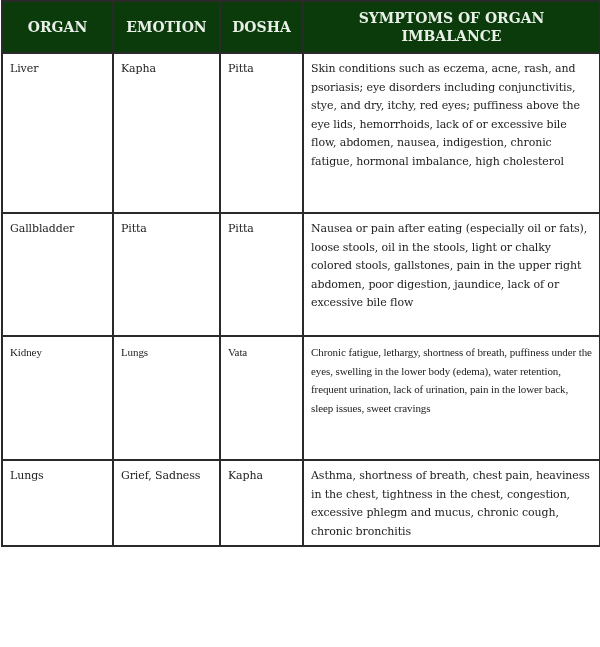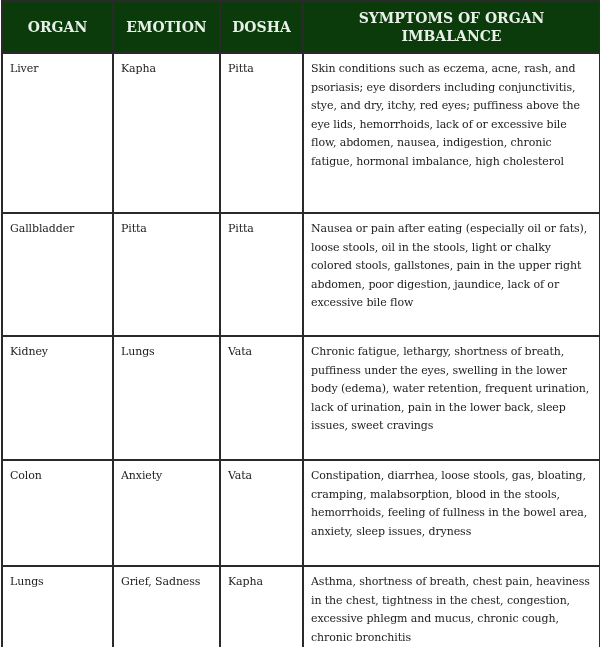--- a/index.html
+++ b/index.html
@@ -33,21 +33,21 @@
       line-height: 18.6px;
       padding: 6px 7px 4px 7px;
       letter-spacing: -0.1px;
     }
     col.c1 { width: 111px; }
     col.c2 { width: 107px; }
     col.c3 { width: 83px; }
     col.c4 { width: 297px; }
     tr.r-liver td { height: 148px; }
     tr.r-gall td { height: 111px; }
-    tr.r-kidney td { height: 112px; }
+    tr.r-kidney td { height: 112px; font-family: Liberation Serif, serif; }
     tr.r-colon td { height: 94px; }
     tr.r-lungs td { height: 74px; }
   </style>
 </head>
 <body>
 
 <table>
   <colgroup>
     <col class="c1">
       <col class="c2">
@@ -74,26 +74,20 @@
       <td>Pitta</td>
       <td>Pitta</td>
       <td>Nausea or pain after eating (especially oil or fats), loose stools, oil in the stools, light or chalky colored stools, gallstones, pain in the upper right abdomen, poor digestion, jaundice, lack of or excessive bile flow</td>
     </tr>
     <tr class="r-kidney">
       <td>Kidney</td>
       <td>Lungs</td>
       <td>Vata</td>
       <td>Chronic fatigue, lethargy, shortness of breath, puffiness under the eyes, swelling in the lower body (edema), water retention, frequent urination, lack of urination, pain in the lower back, sleep issues, sweet cravings</td>
     </tr>
-    <tr class="r-colon">
-      <td>Colon</td>
-      <td>Anxiety</td>
-      <td>Vata</td>
-      <td>Constipation, diarrhea, loose stools, gas, bloating, cramping, malabsorption, blood in the stools, hemorrhoids, feeling of fullness in the bowel area, anxiety, sleep issues, dryness</td>
-    </tr>
     <tr class="r-lungs">
       <td>Lungs</td>
       <td>Grief, Sadness</td>
       <td>Kapha</td>
       <td>Asthma, shortness of breath, chest pain, heaviness in the chest, tightness in the chest, congestion, excessive phlegm and mucus, chronic cough, chronic bronchitis</td>
     </tr>
   </tbody>
 </table>
 
 </body></html>

